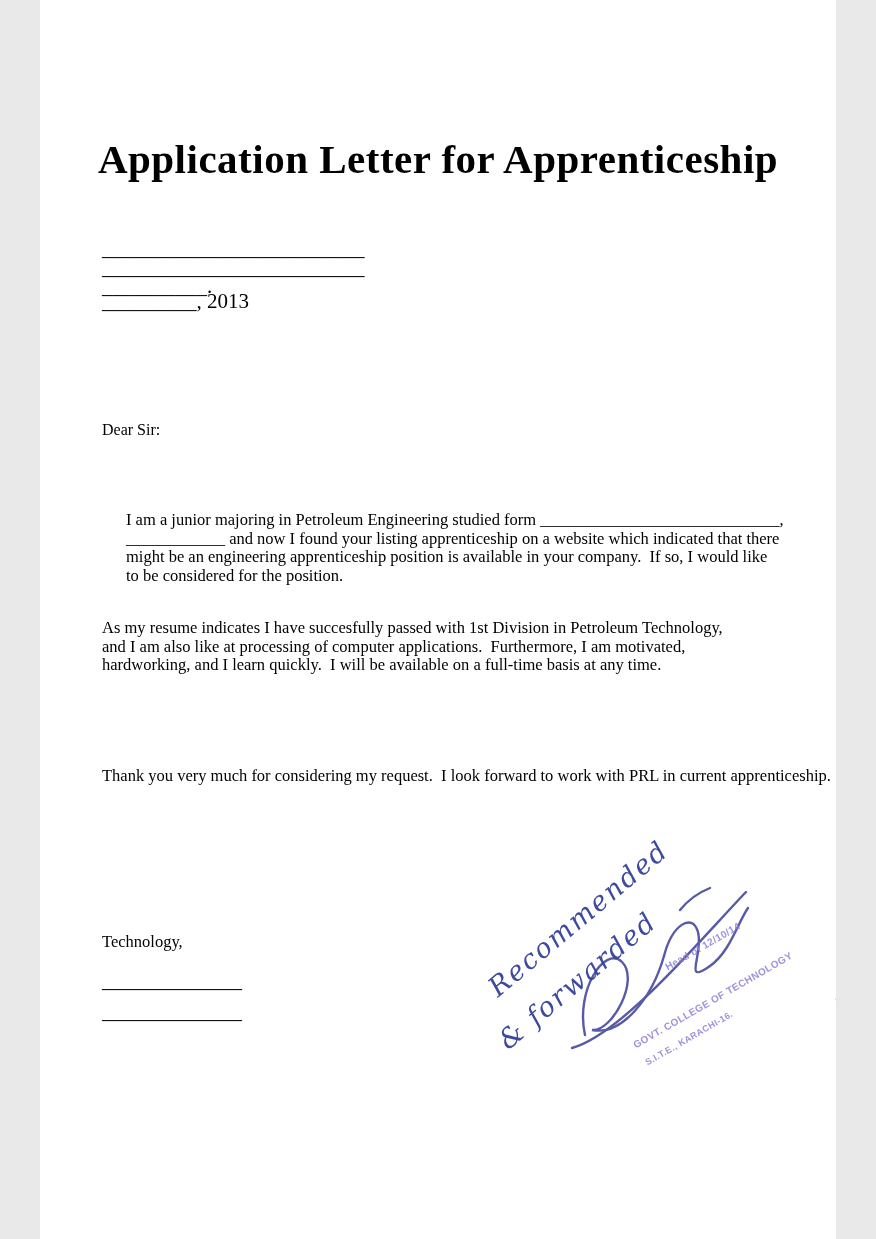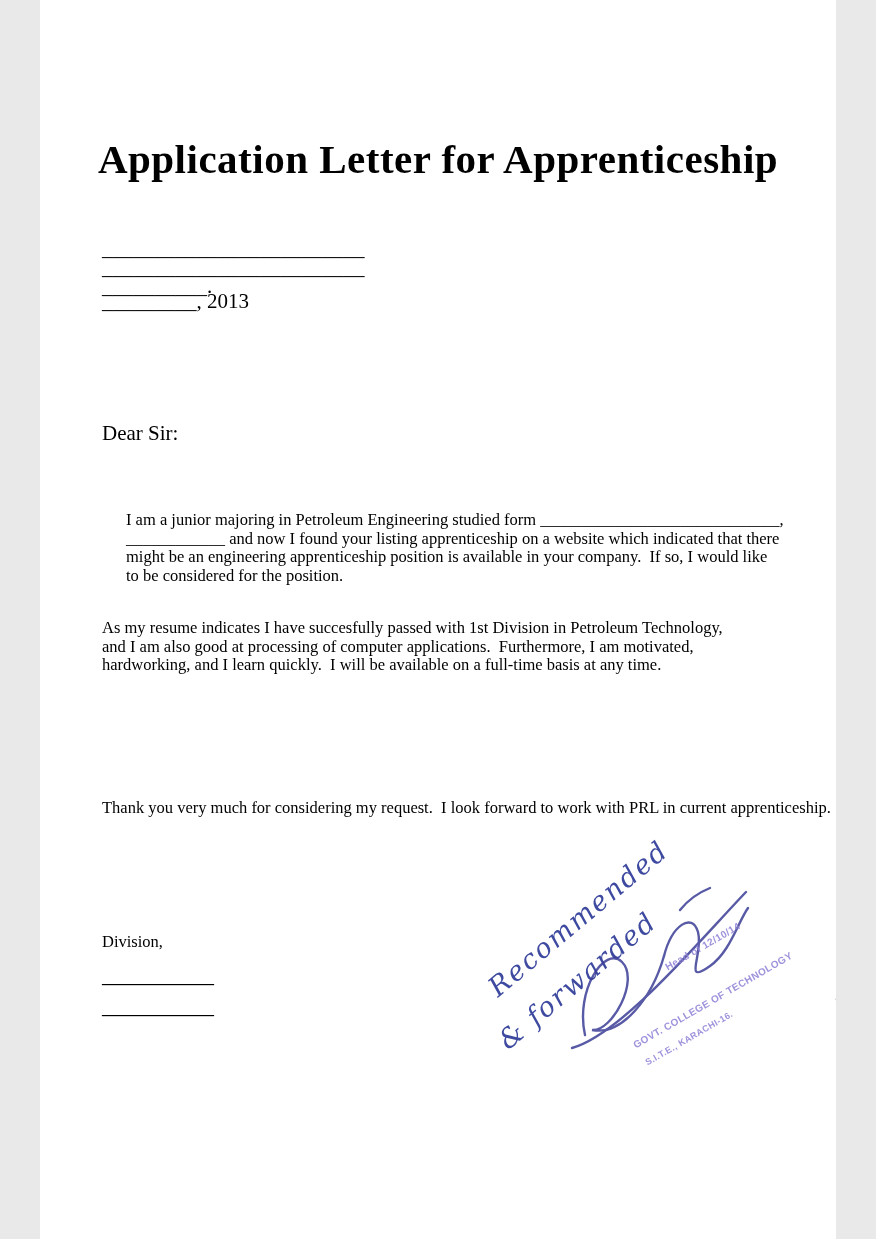--- a/index.html
+++ b/index.html
@@ -24,44 +24,43 @@
     position:absolute;
     left:62px;top:240px;
     font-size:21px;
     letter-spacing:0;
   }
   .blanks div{height:19px;line-height:17px;}
   .blanks .short{height:15px;}
   .salutation{
     position:absolute;
     left:62px;top:421px;
-    font-size:21px;
+    font-size:16px;
   }
   .para{
     position:absolute;
     left:62px;
     width:770px;
     font-size:16.5px;
     line-height:18.5px;
     white-space:pre-wrap;
   }
   .p1{top:511px;margin-left:24px;}
   .p2{top:619px;}
   .p3{top:701px;}
-  .p4{top:799px;}
+  .p4{top:767px;}
   .closing{
     position:absolute;
     left:62px;top:932px;
     font-size:16.5px;
   }
   .sigline{
     position:absolute;
     left:62px;
-    font-size:16px;
-    font-weight:bold;
+    font-size:20px;
   }
   .sig1{top:969px;}
   .sig2{top:1000px;}
 
   
   .hw{
     position:absolute;
     font-family:"DejaVu Serif", serif;
     font-style:italic;
     transform-origin:0 50%;
@@ -121,25 +120,25 @@
     <div class="short">_________, 2013</div>
   </div>
 
   <div class="salutation">Dear Sir:</div>
 
   <div class="para p1">I am a junior majoring in Petroleum Engineering studied form _____________________________,
 ____________ and now I found your listing apprenticeship on a website which indicated that there
 might be an engineering apprenticeship position is available in your company.  If so, I would like
 to be considered for the position.</div>
   <div class="para p2">As my resume indicates I have succesfully passed with 1st Division in Petroleum Technology,
-and I am also good at processing of computer applications.  Furthermore, I am motivated,
+and I am also like at processing of computer applications.  Furthermore, I am motivated,
 hardworking, and I learn quickly.  I will be available on a full-time basis at any time.</div>
   <div class="para p4">Thank you very much for considering my request.  I look forward to work with PRL in current apprenticeship.</div>
 
-  <div class="closing">Division,</div>
+  <div class="closing">Technology,</div>
 
   <div class="sigline sig1">______________</div>
   <div class="sigline sig2">______________</div>
 
   <div class="hw hw-1" style="color: rgb(62, 74, 160);">Recommended</div>
   <div class="hw hw-2" style="color: rgb(62, 74, 160);">&amp; forwarded</div>
 
   <svg class="sig-scribble" viewBox="0 0 200 200" fill="none">
     <g stroke="#3b3e96" stroke-width="2.4" stroke-linecap="round" opacity="0.85">
       <path d="M25,165 C15,120 45,75 62,92 C80,110 52,162 32,160 C62,166 92,128 104,86"></path>

